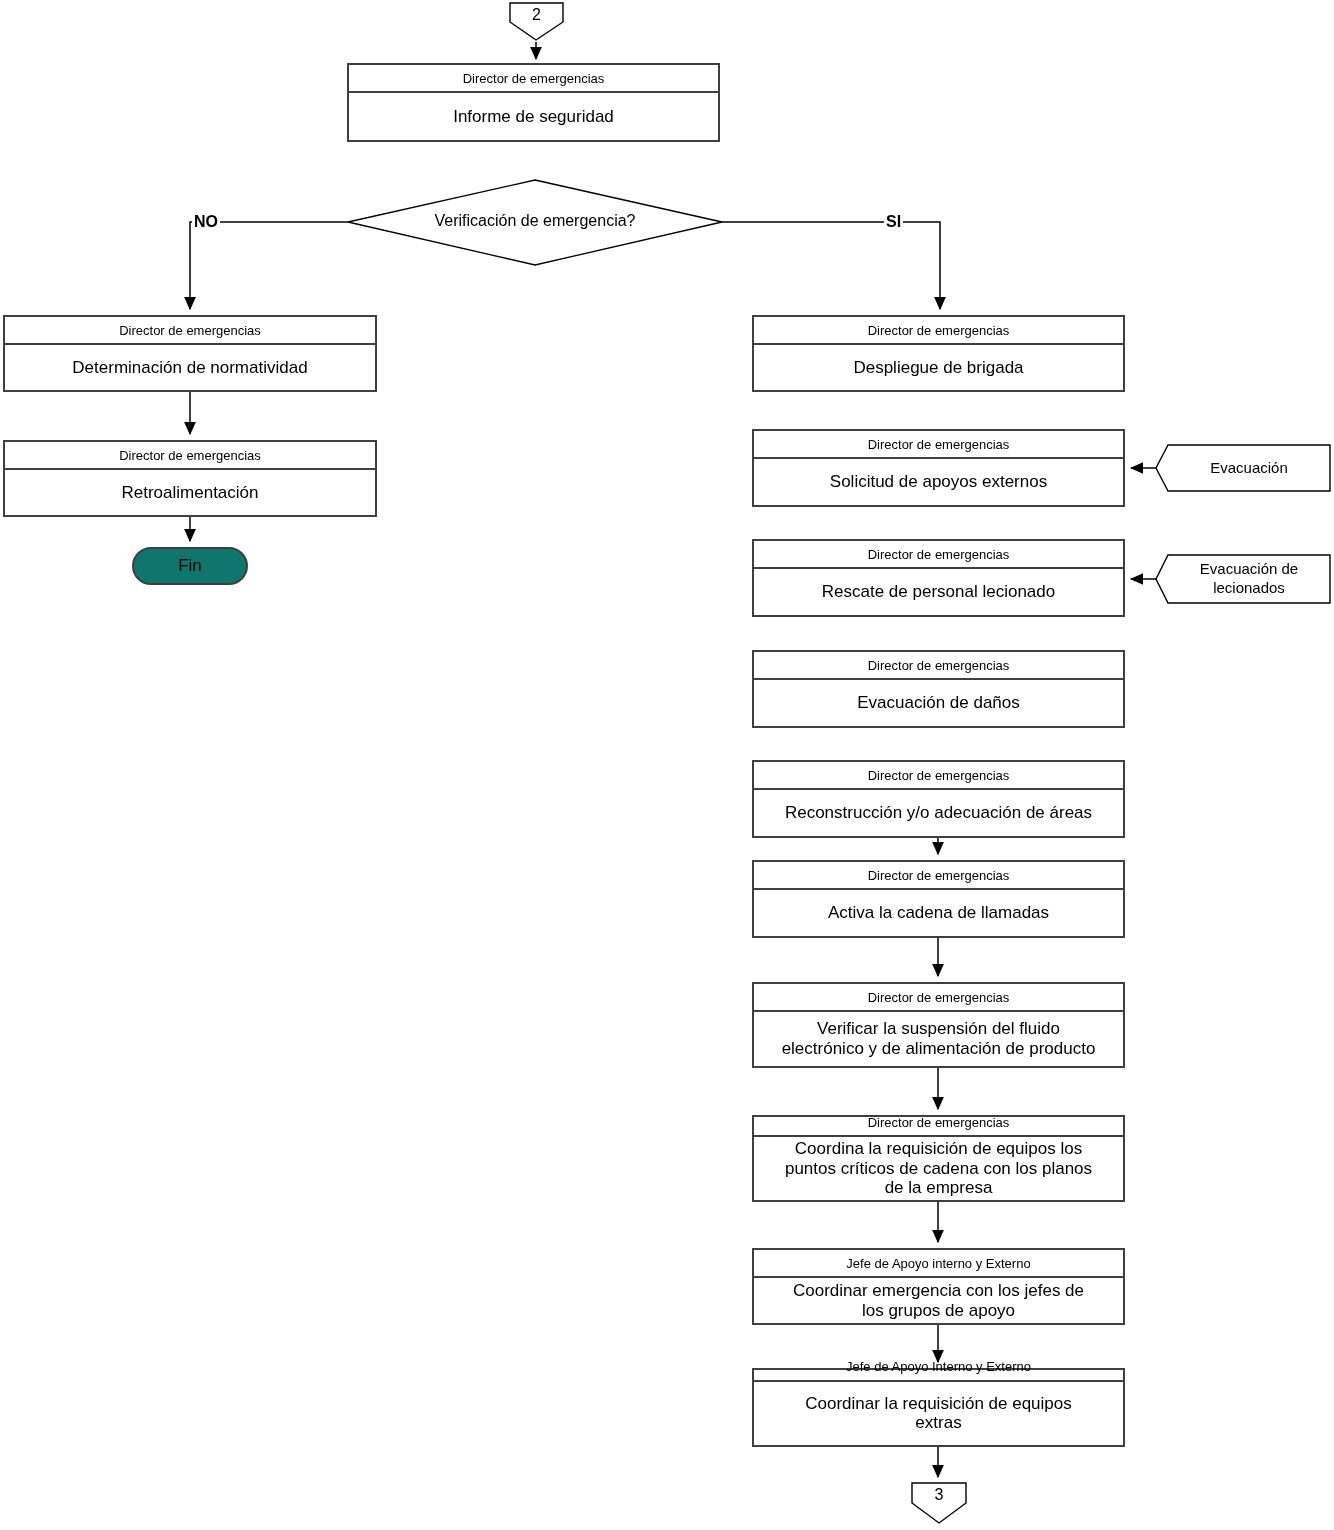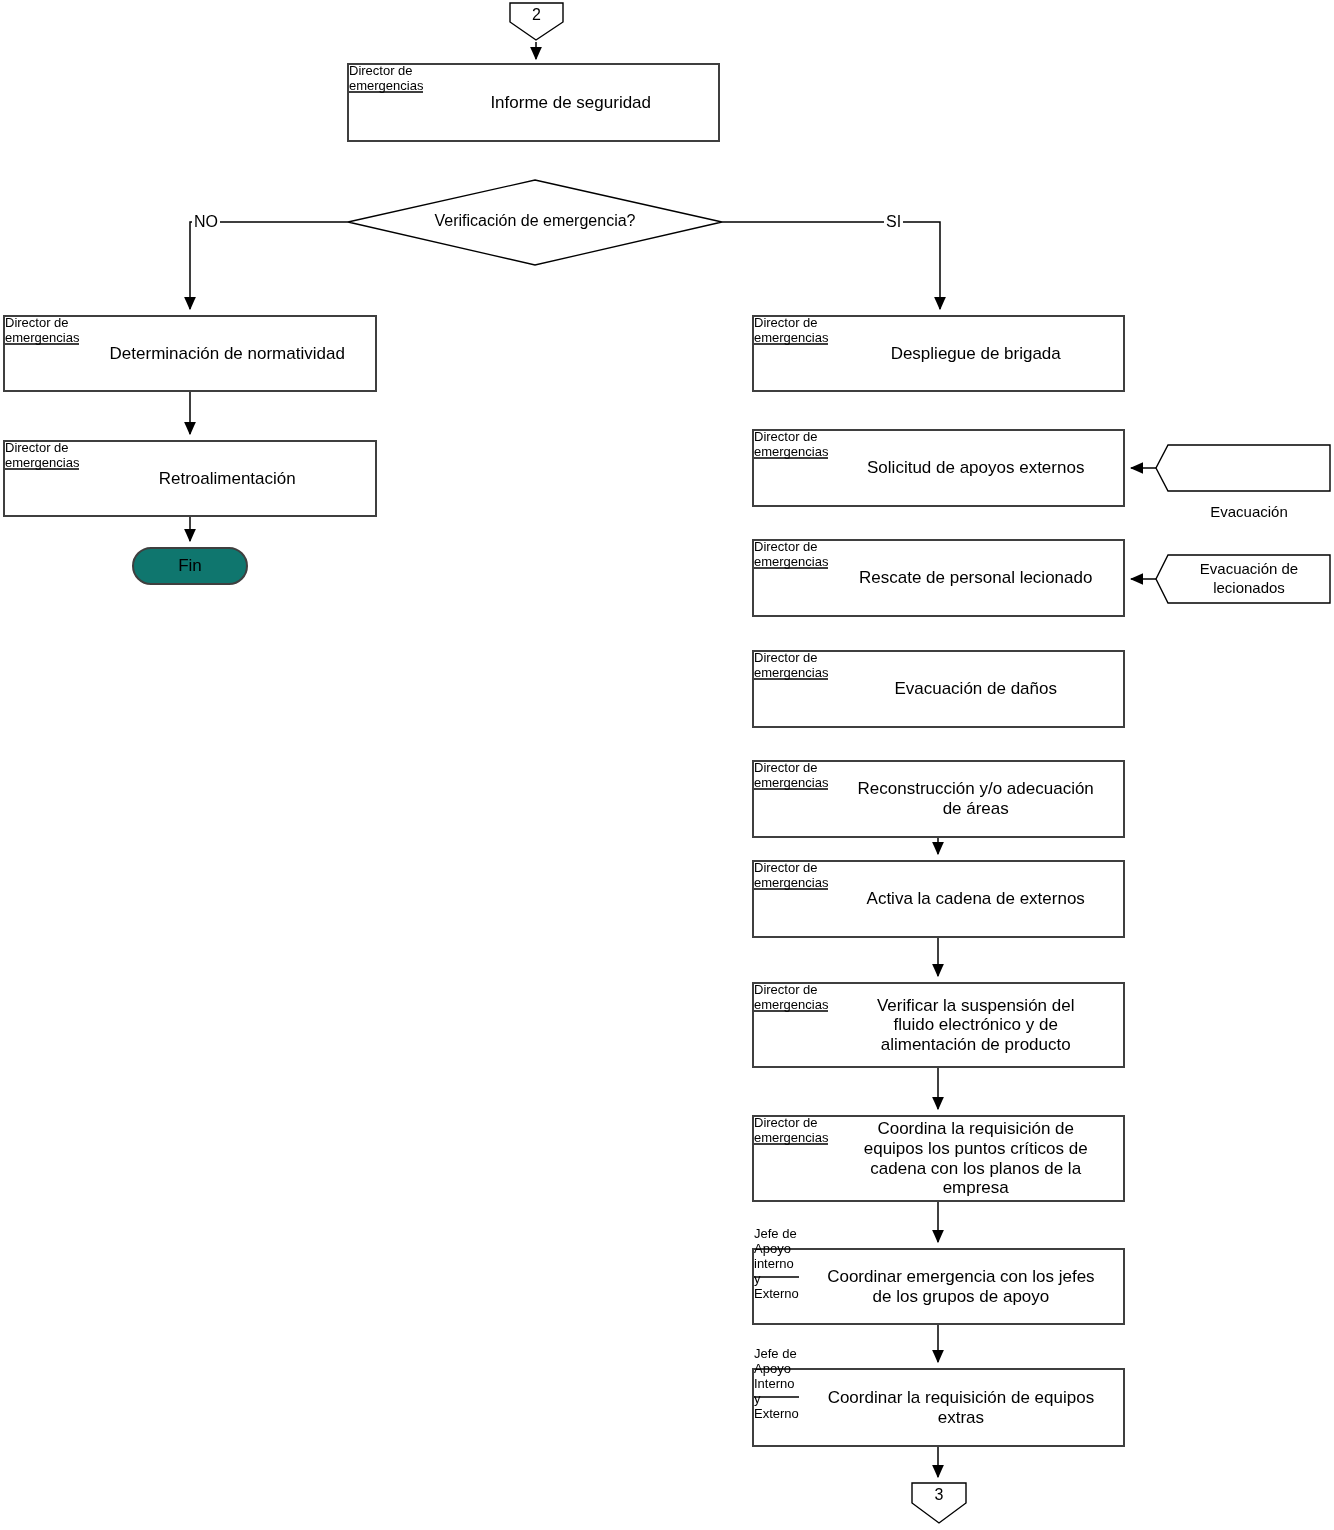--- a/index.html
+++ b/index.html
@@ -10,21 +10,21 @@
     font-family:"Liberation Sans", sans-serif;
     color:#000000;
     overflow:hidden;
   }
   #wires{position:absolute;left:0;top:0;width:1334px;height:1530px;}
   .pbox{
     position:absolute;
     border:2px solid #3f3f3f;
     background:#ffffff;
     box-sizing:border-box;
-    display:flex;flex-direction:row;justify-content:flex-end;
+    display:flex;flex-direction:column;justify-content:flex-end;
   }
   .pbox-header{
     height:26px;flex:0 0 26px;
     border-bottom:2px solid #3f3f3f;
     display:flex;align-items:center;justify-content:center;
     font-size:13px;color:#000;
   }
   .pbox-body{
     flex:1 1 auto;
     display:flex;align-items:center;justify-content:center;
@@ -32,20 +32,21 @@
     font-size:17px;line-height:1.15;color:#000;
     padding:12px 28px;
   }
   .pbox-body.tight{padding:2px 26px;}
   .lbl{
     position:absolute;
     background:#ffffff;
     font-size:16px;color:#000;
     padding:0 2px;
     white-space:nowrap;
+    font-weight:bold;
   }
   .decision-text{
     position:absolute;left:390px;top:212px;width:290px;
     text-align:center;font-size:16px;color:#000;
   }
   .connector-num{
     position:absolute;text-align:center;
     font-size:16px;color:#000;
   }
   .terminator{
@@ -136,35 +137,35 @@
   <div class="pbox" style="left:752px;top:650px;width:373px;height:78px;">
     <div class="pbox-header">Director de emergencias</div>
     <div class="pbox-body">Evacuación de daños</div>
   </div>
   <div class="pbox" style="left:752px;top:760px;width:373px;height:78px;">
     <div class="pbox-header">Director de emergencias</div>
     <div class="pbox-body tight">Reconstrucción y/o adecuación de áreas</div>
   </div>
   <div class="pbox" style="left:752px;top:860px;width:373px;height:78px;">
     <div class="pbox-header">Director de emergencias</div>
-    <div class="pbox-body">Activa la cadena de externos</div>
+    <div class="pbox-body">Activa la cadena de llamadas</div>
   </div>
   <div class="pbox" style="left:752px;top:982px;width:373px;height:86px;">
     <div class="pbox-header">Director de emergencias</div>
     <div class="pbox-body tight">Verificar la suspensión del fluido electrónico y de alimentación de producto</div>
   </div>
   <div class="pbox" style="left:752px;top:1115px;width:373px;height:87px;">
     <div class="pbox-header">Director de emergencias</div>
     <div class="pbox-body tight">Coordina la requisición de equipos los puntos críticos de cadena con los planos de la empresa</div>
   </div>
   <div class="pbox" style="left:752px;top:1248px;width:373px;height:77px;">
     <div class="pbox-header">Jefe de Apoyo interno y Externo</div>
     <div class="pbox-body tight">Coordinar emergencia con los jefes de los grupos de apoyo</div>
   </div>
   <div class="pbox" style="left:752px;top:1368px;width:373px;height:79px;">
     <div class="pbox-header">Jefe de Apoyo Interno y Externo</div>
     <div class="pbox-body">Coordinar la requisición de equipos extras</div>
   </div>
 
-  <div class="callout-text" style="left:1172px;top:459px;width:154px;margin-top:44px;">Evacuación</div>
+  <div class="callout-text" style="left:1172px;top:459px;width:154px;">Evacuación</div>
   <div class="callout-text" style="left:1174px;top:560px;width:150px;">Evacuación de lecionados</div>
 
 </div>
 
 </body></html>

